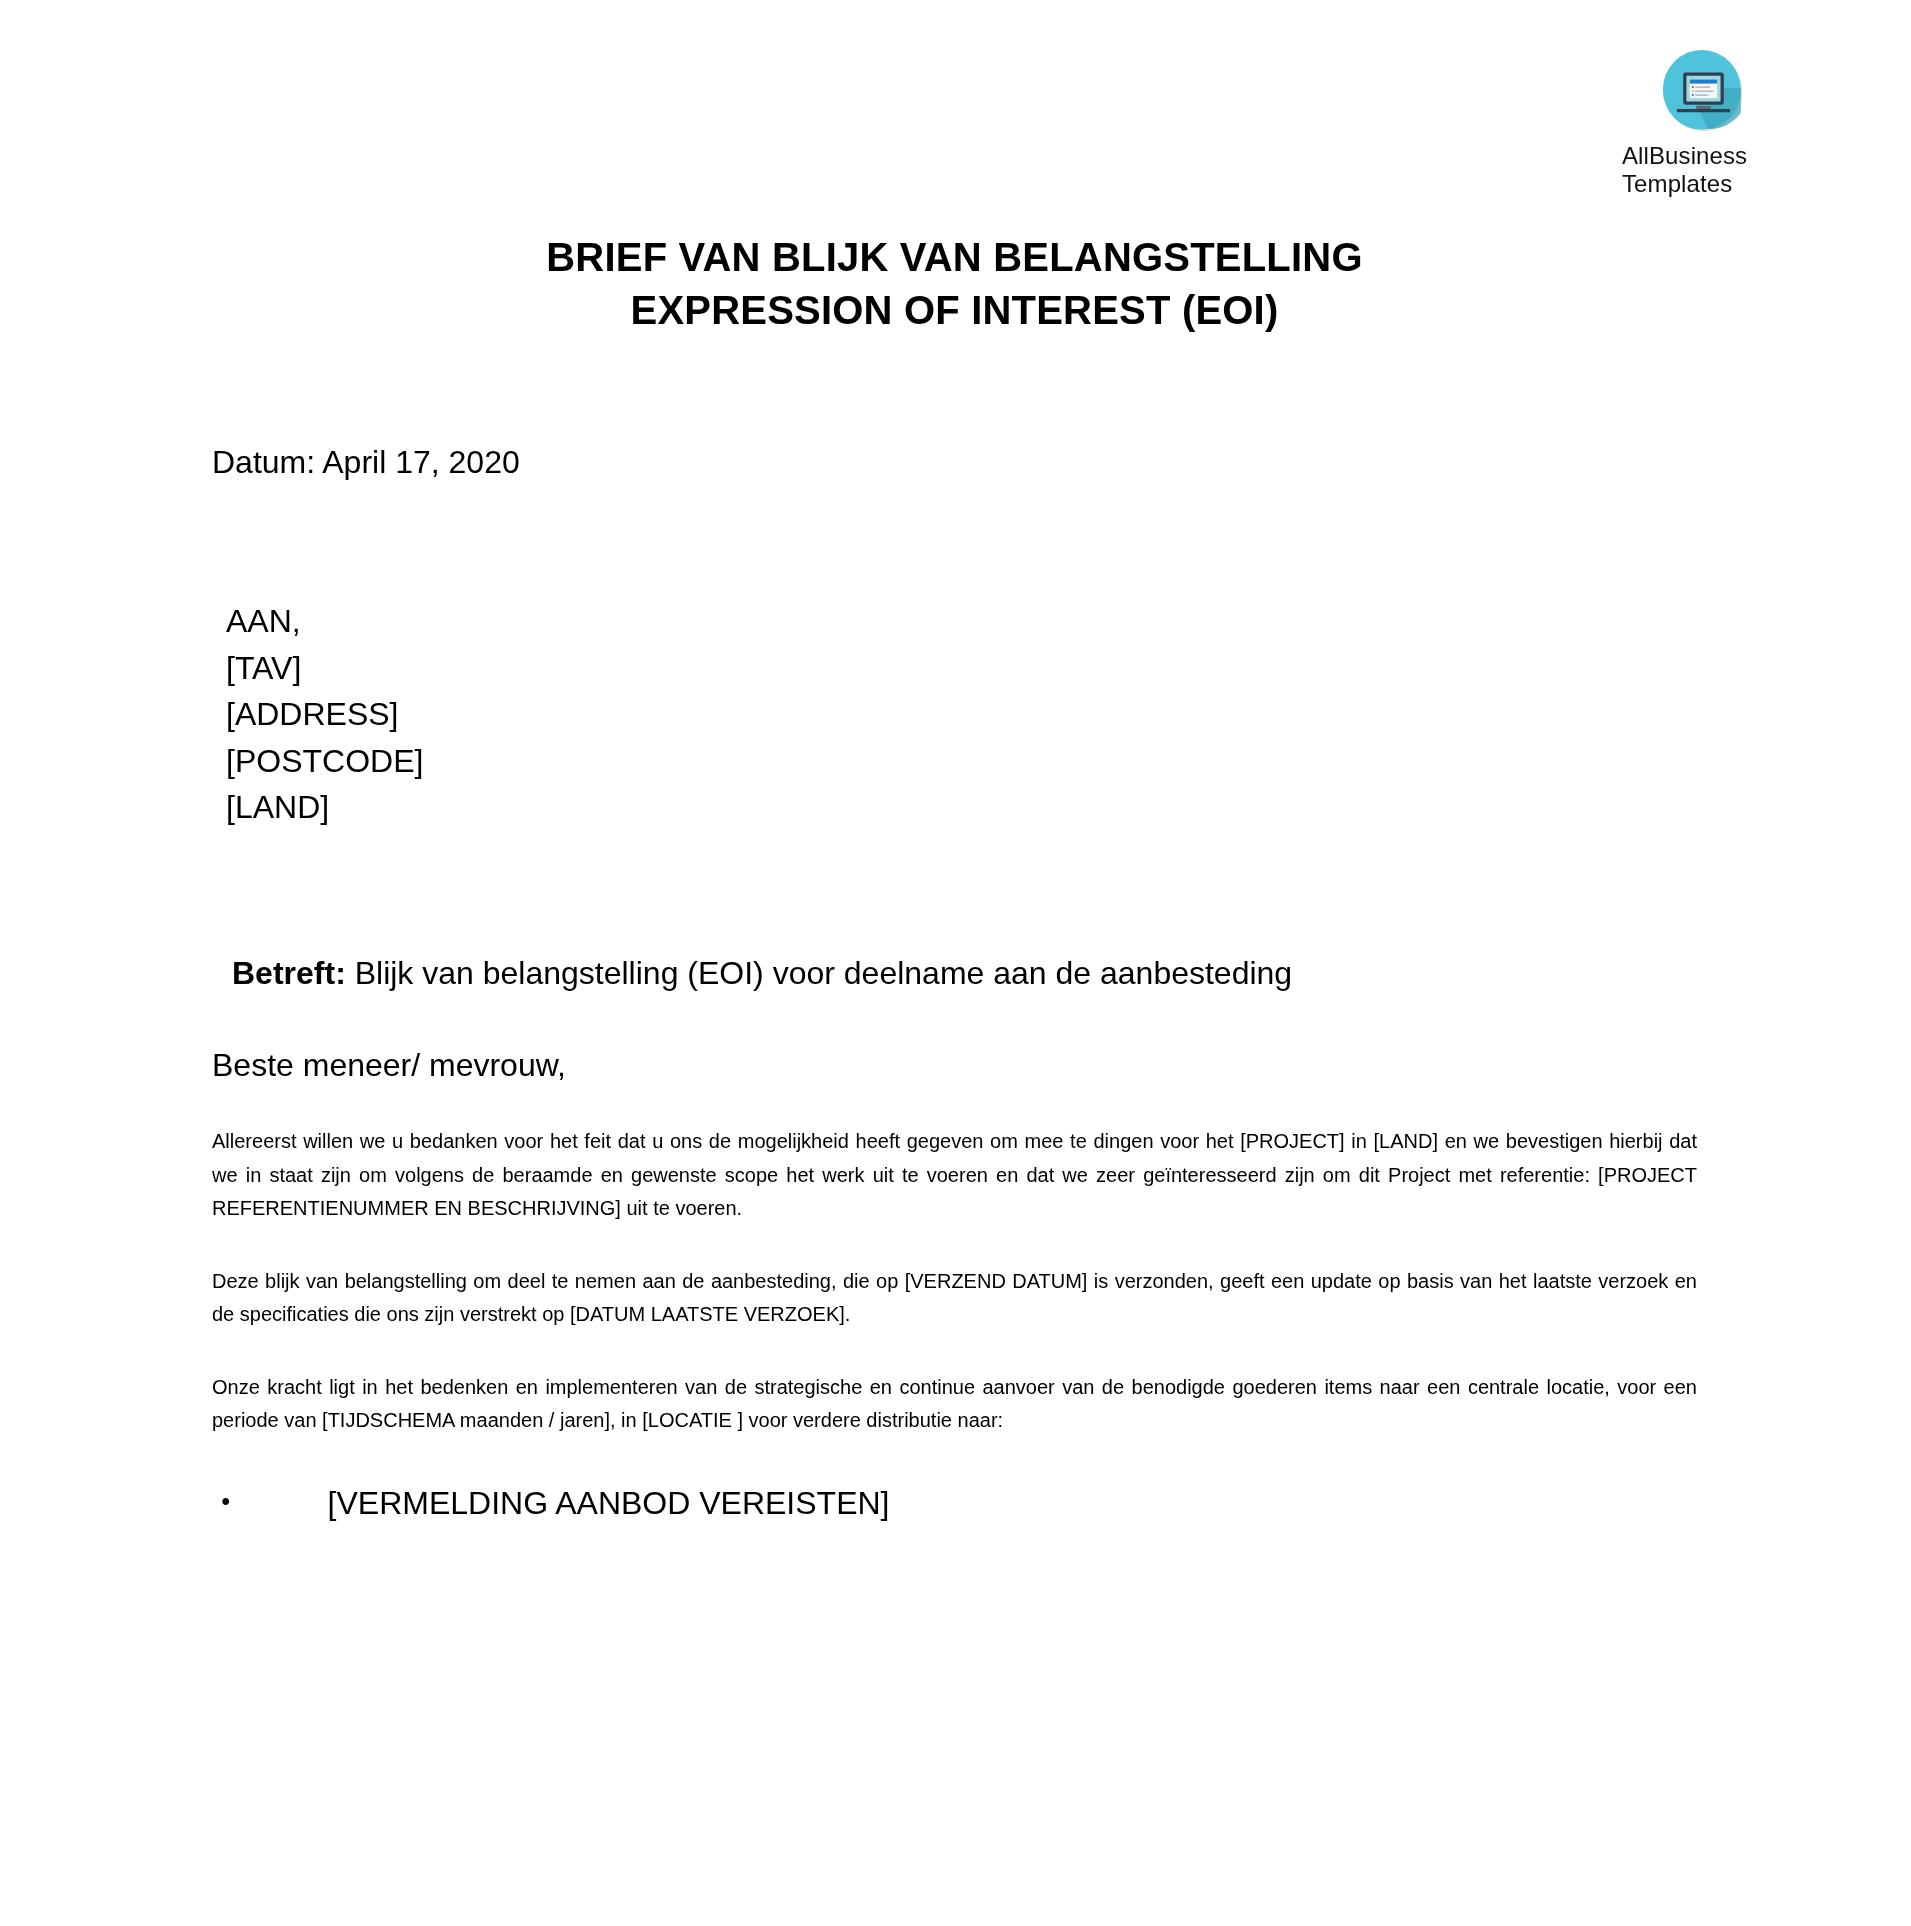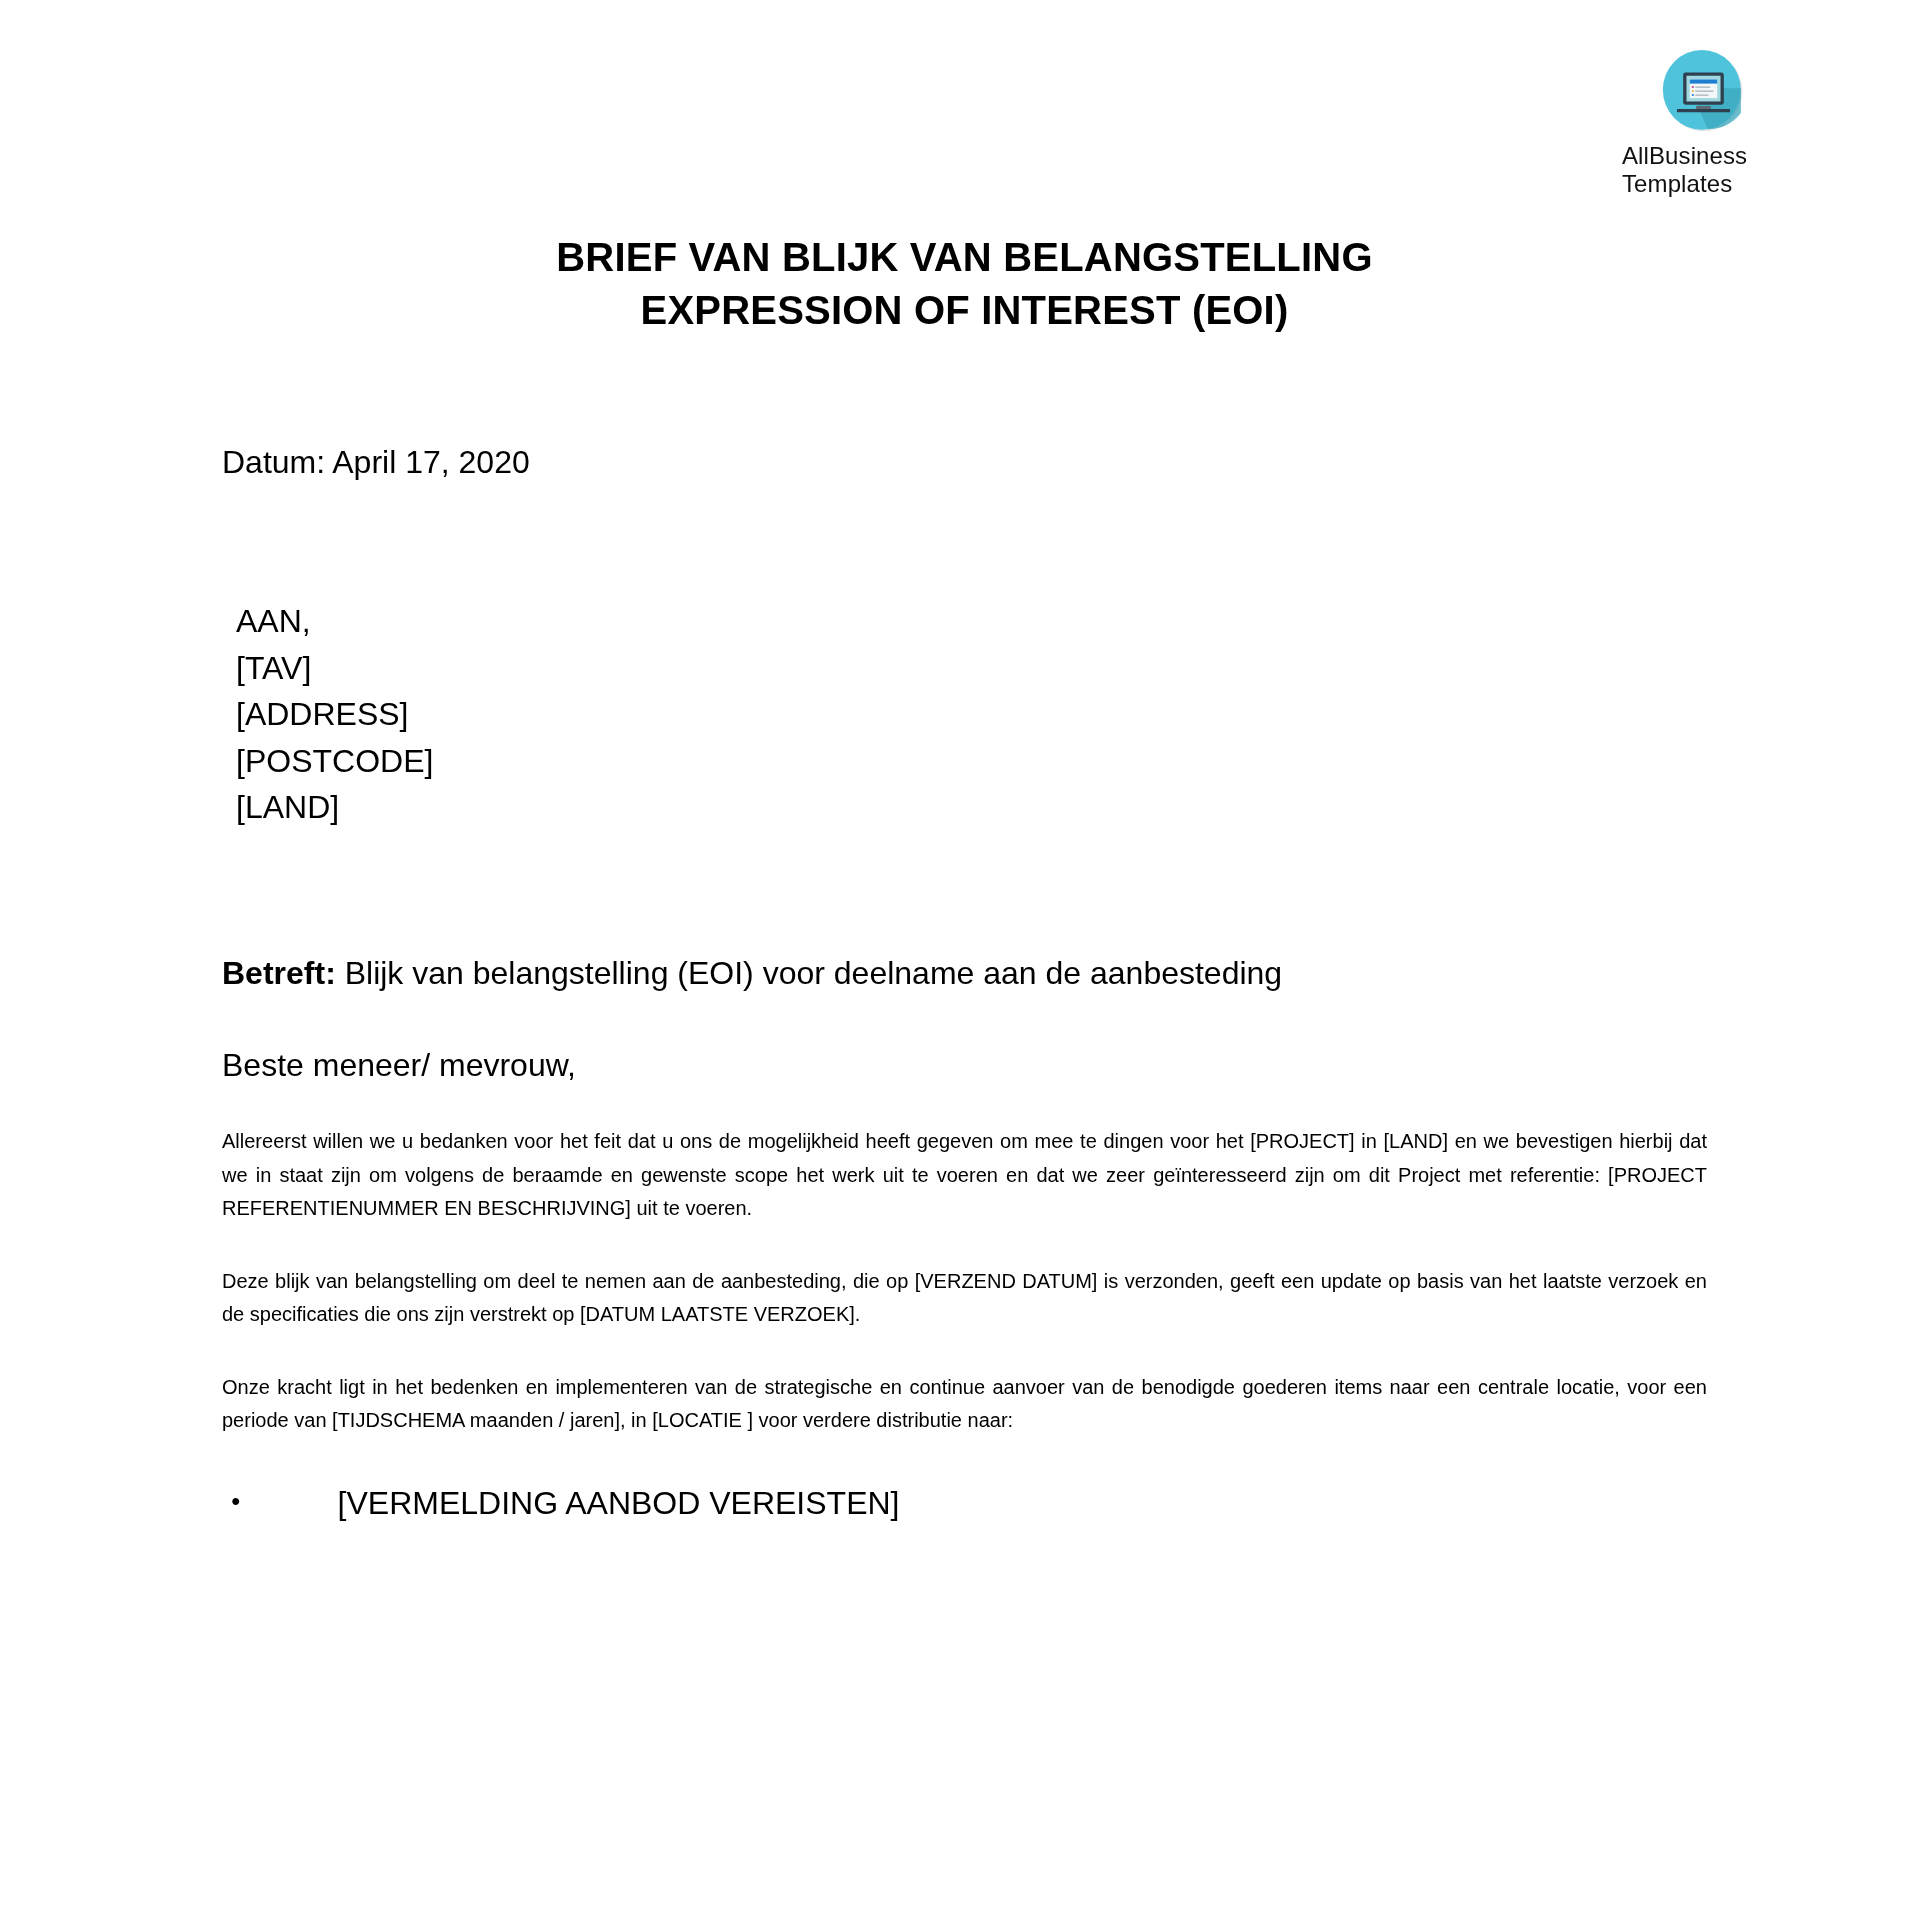--- a/index.html
+++ b/index.html
@@ -41,21 +41,21 @@
     line-height: 1.18;
     color: #111111;
     letter-spacing: 0.1px;
     font-family: "Liberation Sans", sans-serif;
   }
   .logo-wordmark .lw-line { display: block; }
 
   
   .doc {
     position: absolute;
-    left: 222px;
+    left: 212px;
     top: 0;
     width: 1485px;
     font-size: 32px;
     line-height: 1.0;
   }
 
   .title-wrap {
     margin-top: 231px;
     text-align: center;
   }
@@ -78,21 +78,21 @@
     font-size: 32px;
     line-height: 1.45;
   }
   .address-block .addr-line { display: block; white-space: pre; margin-left: 14px; }
 
   .subject-line {
     margin-top: 123px;
     font-size: 32px;
     line-height: 1.25;
   }
-  .subject-line .lbl { font-weight: bold; }
+  .subject-line .lbl { font-weight: bold; margin-left: 20px; }
 
   .salutation {
     margin-top: 52px;
     font-size: 32px;
     line-height: 1.25;
   }
 
   .para {
     margin-top: 40px;
     font-size: 20px;

